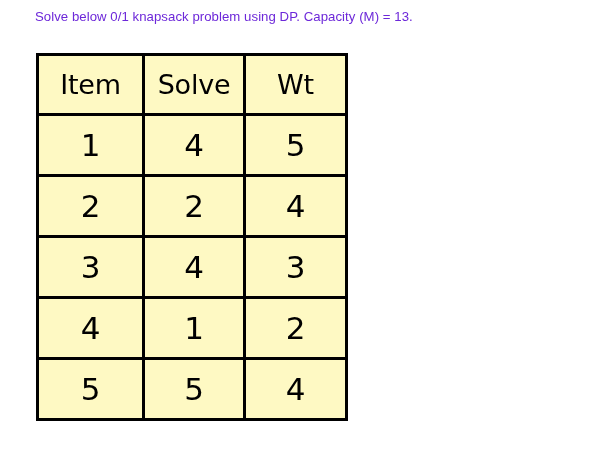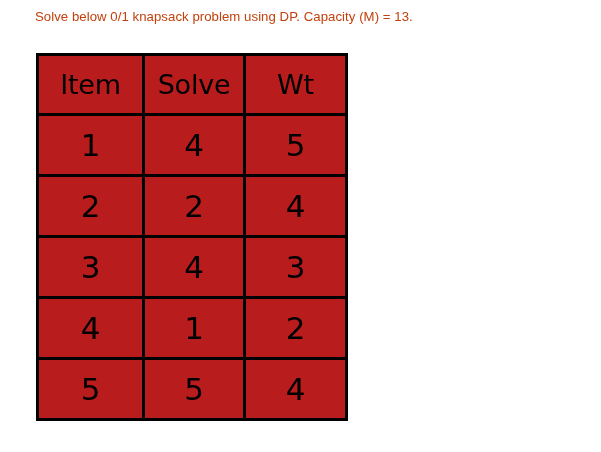--- a/index.html
+++ b/index.html
@@ -16,21 +16,21 @@
     -webkit-font-smoothing: antialiased;
   }
 
   #prompt-text {
     position: absolute;
     left: 35px;
     top: 8px;
     font-family: "Liberation Sans", sans-serif;
     font-size: 13.2px;
     line-height: 17px;
-    color: #c2410c;
+    color: #6d28d9;
     white-space: nowrap;
     letter-spacing: 0.05px;
   }
 
   #knapsack-table-wrap {
     position: absolute;
     left: 36px;
     top: 53px;
     width: 309px;
     height: 349px;
@@ -45,21 +45,21 @@
 
   table.knapsack-table td,
   table.knapsack-table th {
     border: 3px solid #000000;
     padding: 0;
     text-align: center;
     vertical-align: middle;
     font-family: "DejaVu Sans", sans-serif;
     font-weight: 300;
     color: #000000;
-    background: #b91c1c;
+    background: #fef9c3;
   }
 
   table.knapsack-table th {
     font-size: 27px;
     font-weight: 400;
     height: 57px;
     letter-spacing: -0.2px;
   }
 
   table.knapsack-table td {

